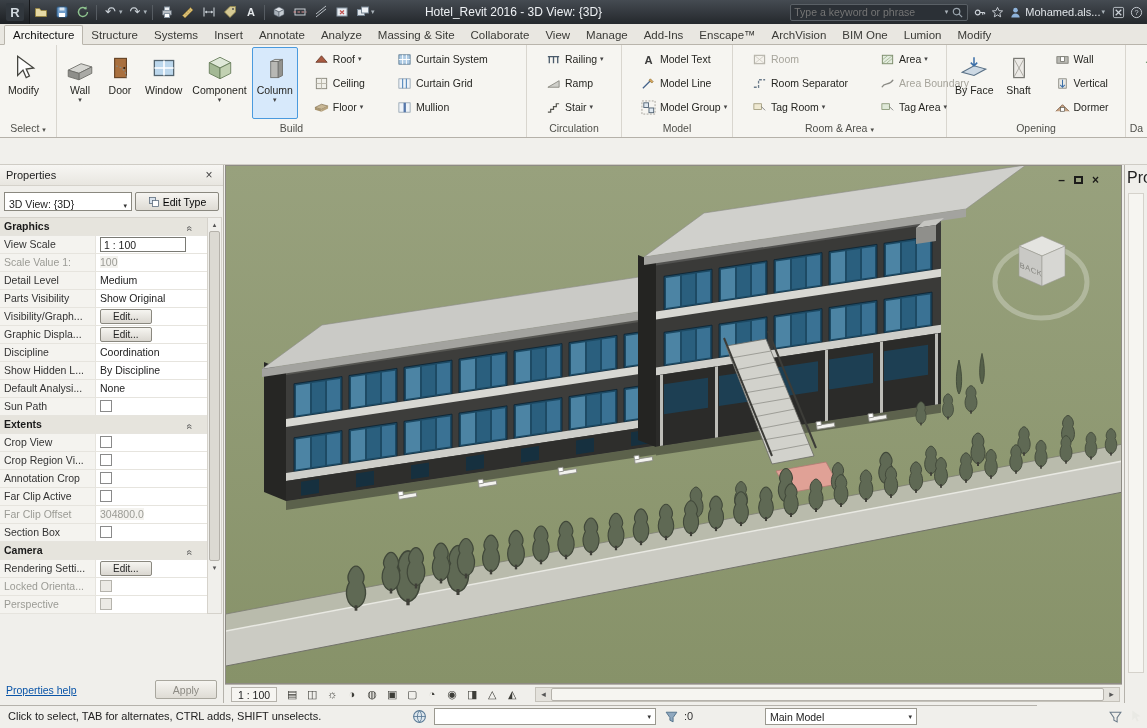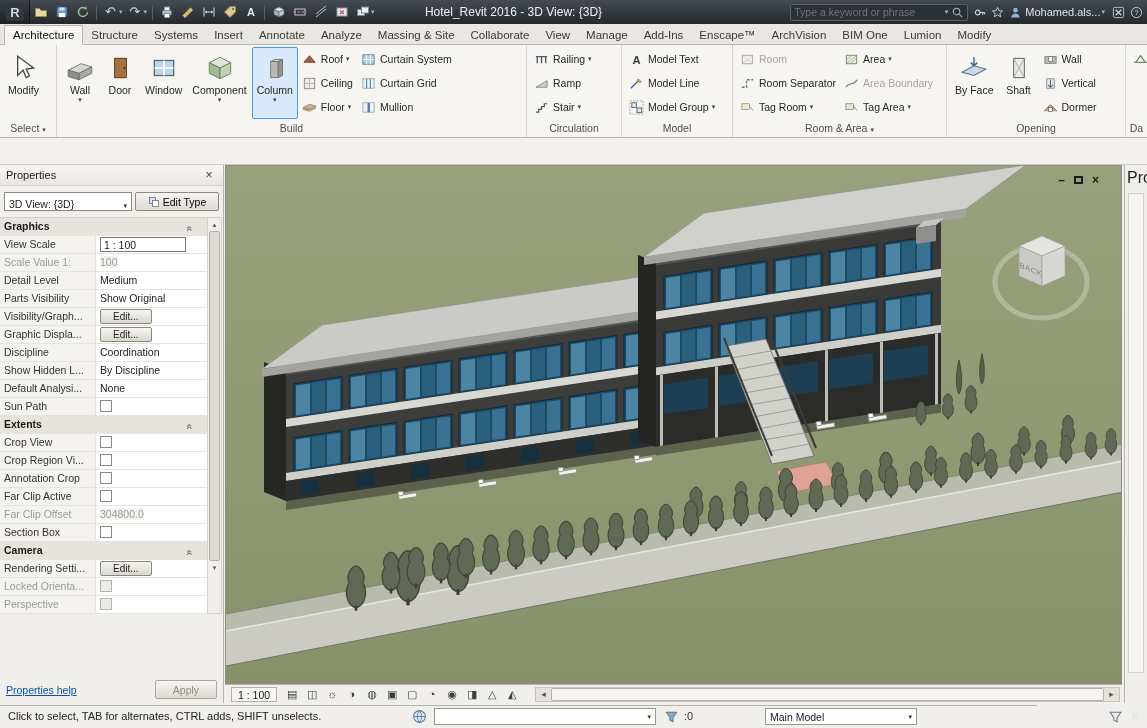--- a/index.html
+++ b/index.html
@@ -37,21 +37,21 @@
 .pl-dd{font-size:7px;margin-left:3px;color:#4f4f4a;}
 .bigs{display:flex;height:100%;}
 .big-btn{display:flex;flex-direction:column;align-items:center;padding:3px 4px 0;border:1px solid transparent;border-radius:2px;height:72px;}
 .big-btn .bicon{height:33px;display:flex;align-items:center;}
 .big-btn .bicon svg{width:30px;height:30px;display:block;}
 .big-btn .blabel{font-size:10.5px;color:#262622;line-height:12px;text-align:center;white-space:nowrap;}
 .big-btn .dd{font-size:7px;color:#444;line-height:8px;}
 .big-btn:not(.has-arrow) .dd{visibility:hidden;}
 .big-btn.active{background:#d7e9fb;border-color:#4a9ade;}
 .vcol{display:flex;flex-direction:column;justify-content:flex-start;}
-.small-btn{display:flex;align-items:center;height:24px;padding:0 4px;border-radius:2px;white-space:nowrap;}
+.small-btn{display:flex;align-items:center;height:24px;padding:0 16px;border-radius:2px;white-space:nowrap;}
 .small-btn .sicon{width:15px;height:15px;margin-right:4px;flex:none;}
 .small-btn .sicon svg,.small-btn svg.sicon{width:15px;height:15px;display:block;}
 .small-btn .slabel{font-size:10.5px;color:#262622;}
 .small-btn .dd{font-size:7px;color:#444;margin-left:3px;}
 .small-btn:not(.has-arrow) .dd{display:none;}
 .small-btn.disabled .slabel{color:#a6a49b;}
 .p-select{width:57px;}
 .p-build{width:470px;}
 .p-circ{width:95px;}
 .p-model{width:111px;}

